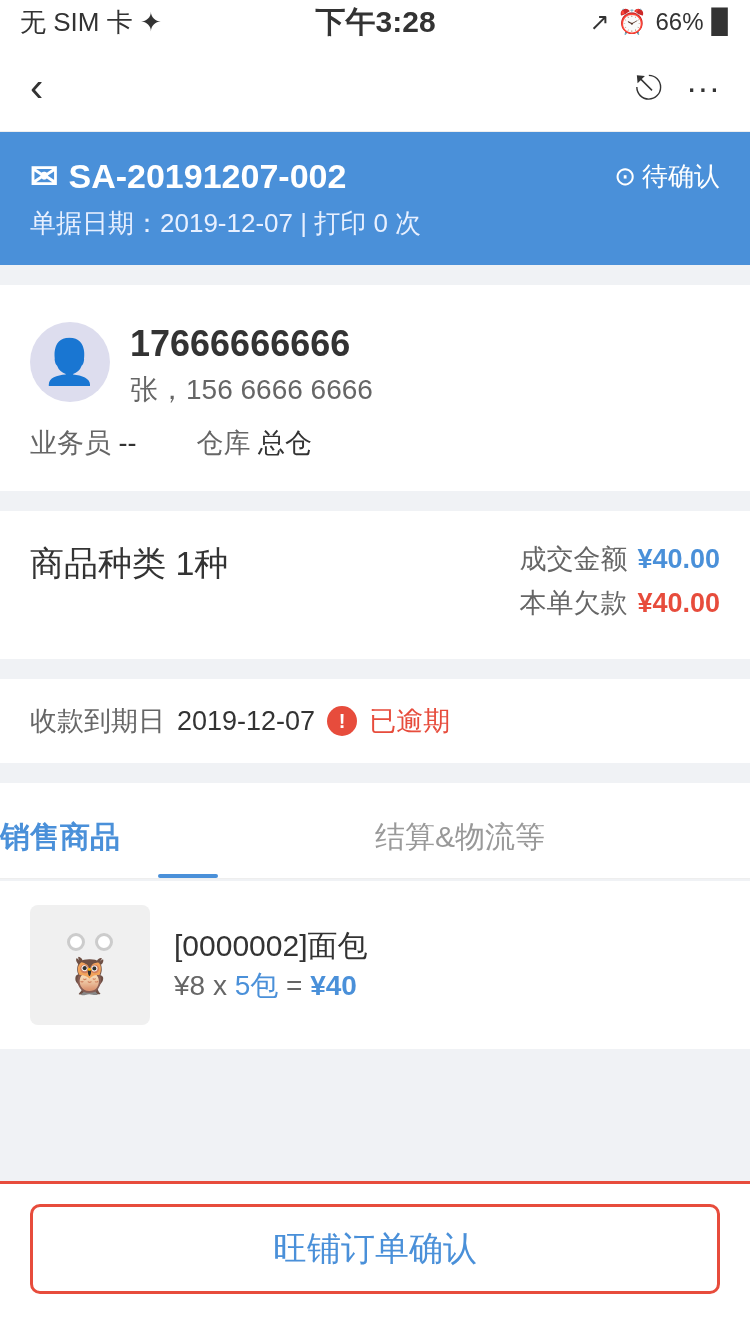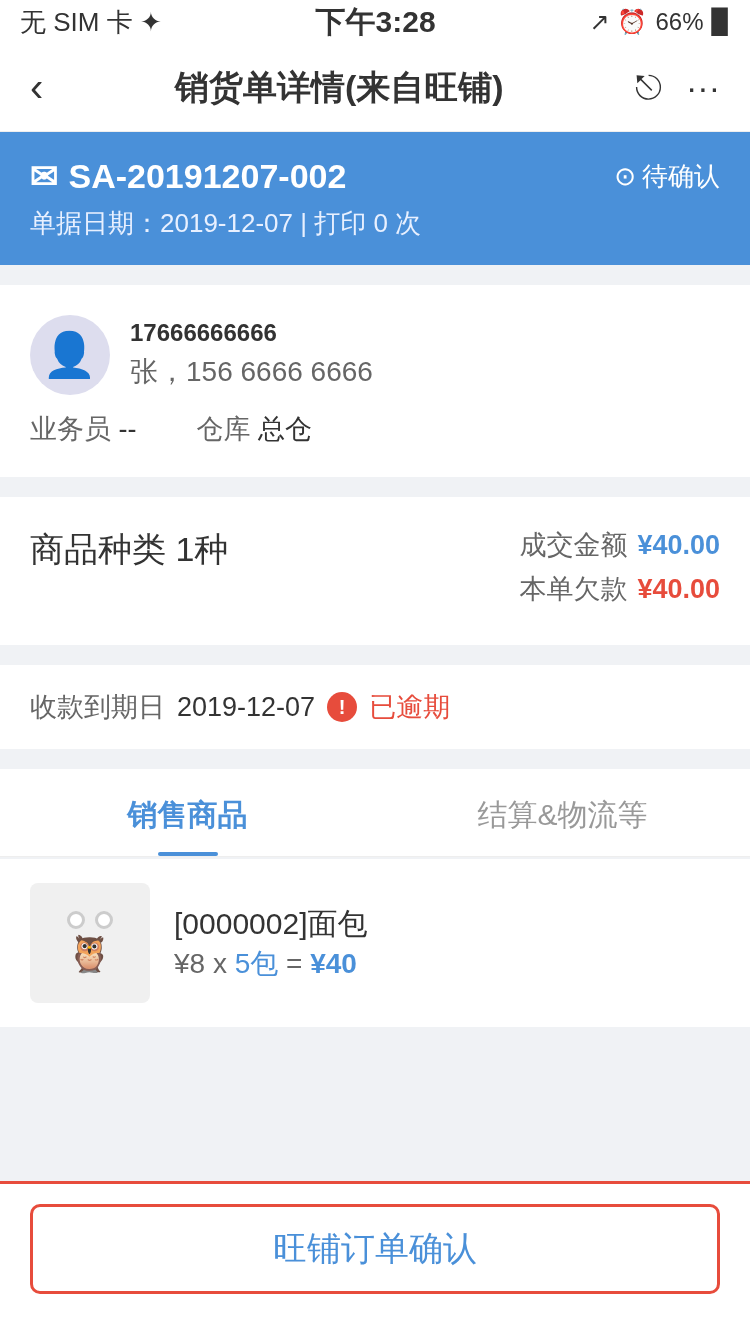--- a/index.html
+++ b/index.html
@@ -95,23 +95,24 @@
       display: flex;
       align-items: center;
       justify-content: center;
       flex-shrink: 0;
     }
     .avatar-icon {
       font-size: 44px;
       color: #aab;
     }
     .customer-phone {
-      font-size: 24px;
+      font-size: 36px;
       font-weight: 600;
       color: #333;
+      margin-top: 8px;
     }
     .customer-name {
       font-size: 28px;
       color: #666;
       margin-top: 6px;
     }
     .customer-meta {
       display: flex;
       gap: 60px;
       margin-top: 10px;
@@ -182,22 +183,21 @@
 
     
     .tabs-bar {
       background: #fff;
       margin-top: 20px;
       display: flex;
       border-bottom: 1px solid #eee;
     }
     .tab {
       flex: 1;
-      text-align: center;
-      padding: 26px 0 20px;
+      padding: 34px 0 20px;
       font-size: 30px;
       color: #999;
       position: relative;
       cursor: pointer;
     }
     .tab.active {
       color: #4a90d9;
       font-weight: 600;
     }
     .tab.active::after {
@@ -309,21 +309,20 @@
   <div class="status-right">
     <span>↗</span>
     <span>⏰</span>
     <span>66%</span>
     <span>▉</span>
   </div>
 </div>
 
 <div class="nav-bar">
   <span class="nav-back">‹</span>
-  <span class="nav-title">销货单详情(来自旺铺)</span>
   <div class="nav-actions">
     <span class="nav-icon">⎋</span>
     <span class="nav-icon">···</span>
   </div>
 </div>
 
 <div class="header-card">
   <div class="header-top">
     <div class="header-order-no">
       <span>✉</span>

